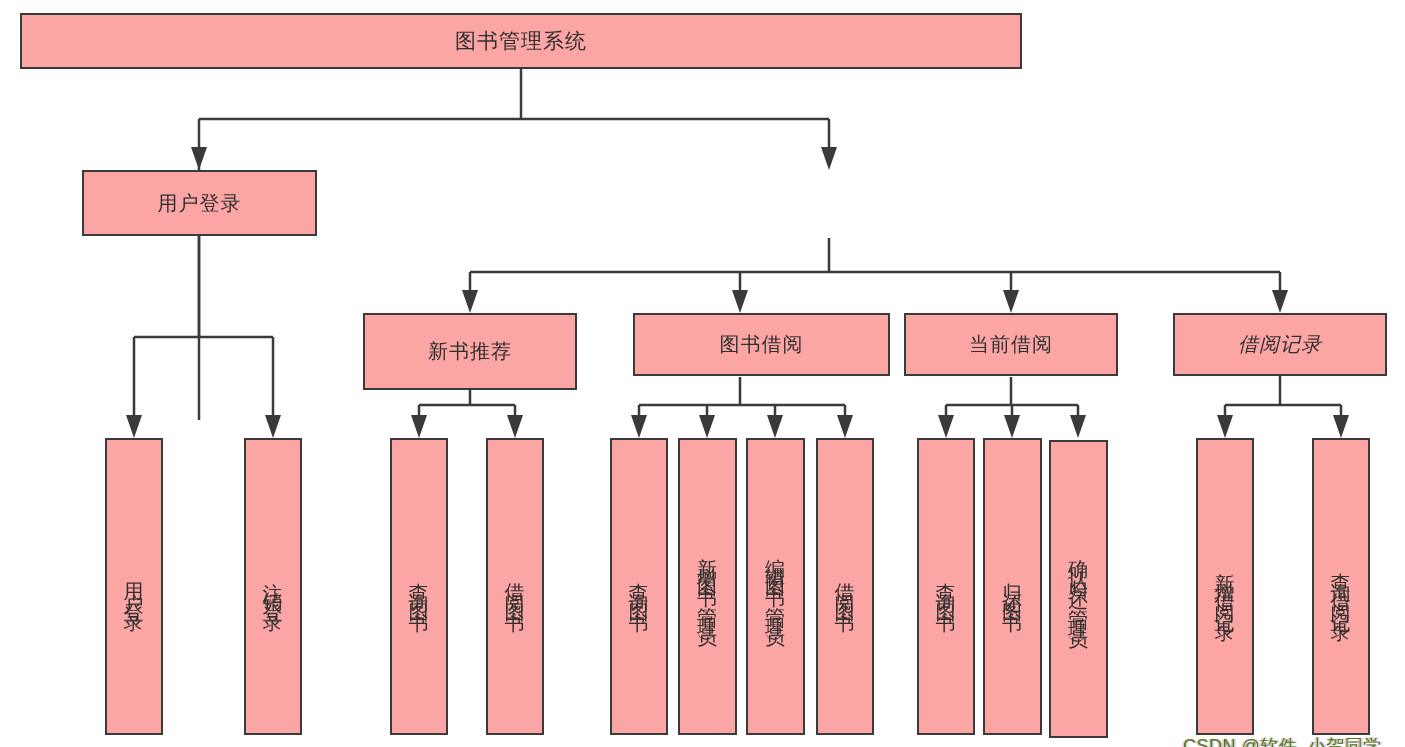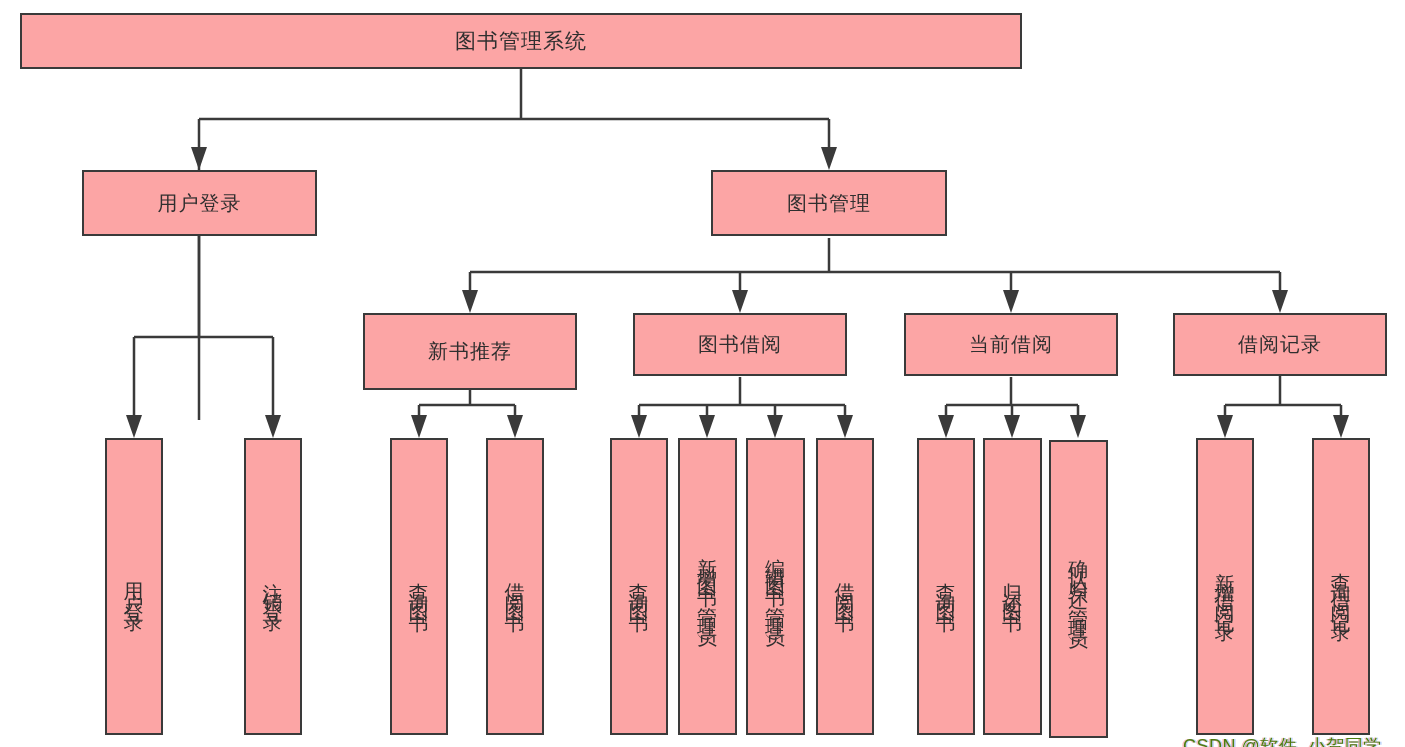--- a/index.html
+++ b/index.html
@@ -90,34 +90,31 @@
     </g>
   </svg>
 
   <div class="node root" style="left:20px;top:13px;width:1002px;height:56px;">
     <span class="h-label">图书管理系统</span>
   </div>
 
   <div class="node" style="left:82px;top:170px;width:235px;height:66px;">
     <span class="h-label">用户登录</span>
   </div>
-  <div class="node" style="left:711px;top:170px;width:236px;height:66px;">
-    <span class="h-label">图书管理</span>
-  </div>
 
   <div class="node" style="left:363px;top:313px;width:214px;height:77px;">
     <span class="h-label">新书推荐</span>
   </div>
-  <div class="node" style="left:633px;top:313px;width:214px;height:63px;">
+  <div class="node" style="left:633px;top:313px;width:257px;height:63px;">
     <span class="h-label">图书借阅</span>
   </div>
   <div class="node" style="left:904px;top:313px;width:214px;height:63px;">
     <span class="h-label">当前借阅</span>
   </div>
-  <div class="node" style="left:1173px;top:313px;width:214px;height:63px;">
+  <div class="node" style="left:1173px;top:313px;width:214px;height:63px;font-style:italic;">
     <span class="h-label">借阅记录</span>
   </div>
 
   <div class="node leaf" style="left:105px;top:438px;width:58px;height:297px;">
     <span class="v-label">用户登录</span>
   </div>
   <div class="node leaf" style="left:244px;top:438px;width:58px;height:297px;">
     <span class="v-label">注销登录</span>
   </div>
 

